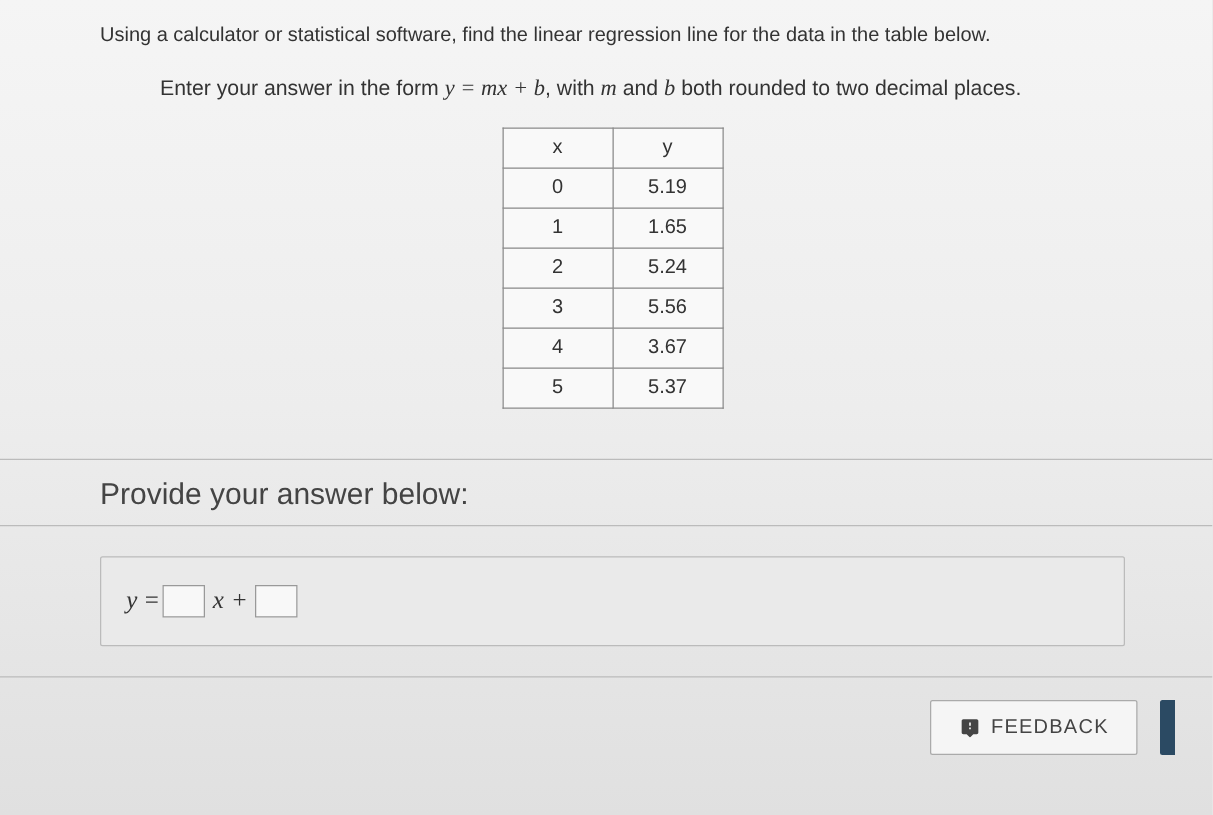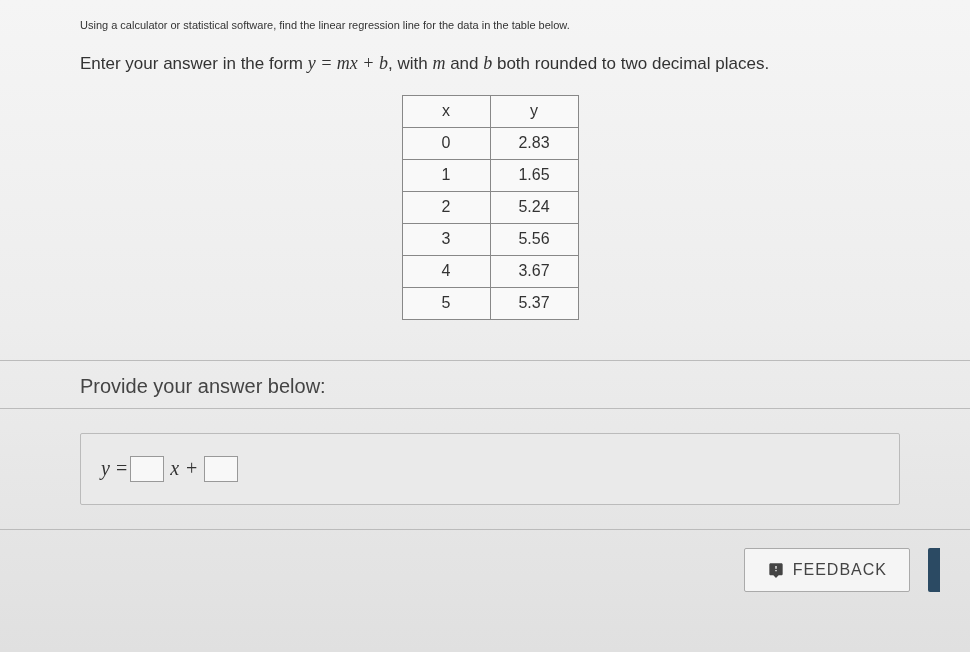--- a/index.html
+++ b/index.html
@@ -19,30 +19,31 @@
       background: linear-gradient(to bottom, #f5f5f5 0%, #ededed 50%, #e0e0e0 100%);
       width: 100%;
       height: 100%;
       padding: 0;
     }
     .question-area {
       padding: 18px 70px 10px 80px;
       color: #333;
     }
     .prompt-line1 {
-      font-size: 11px;
+      font-size: 16px;
       color: #333;
       margin-bottom: 18px;
       line-height: 1.4;
     }
     .prompt-line2 {
       font-size: 17px;
       color: #333;
       margin-bottom: 18px;
       line-height: 1.4;
+      margin-left: 48px;
     }
     .math {
       font-family: 'Times New Roman', serif;
       font-style: italic;
       font-size: 18px;
     }
     .data-table {
       border-collapse: collapse;
       margin: 0 auto 30px auto;
       background: #fff;
@@ -61,21 +62,21 @@
       font-weight: normal;
     }
     .divider {
       border-top: 1px solid #bbb;
       margin: 0;
     }
     .answer-section {
       padding: 14px 70px 0 80px;
     }
     .answer-prompt {
-      font-size: 20px;
+      font-size: 24px;
       color: #444;
       margin-bottom: 10px;
     }
     .divider2 {
       border-top: 1px solid #bbb;
       margin: 10px 0 0 0;
     }
     .answer-box-wrap {
       padding: 24px 70px 24px 80px;
     }
@@ -156,21 +157,21 @@
     </p>
 
     <table class="data-table">
       <tbody>
           <tr>
         <th>x</th>
         <th>y</th>
       </tr>
       <tr>
         <td>0</td>
-        <td>2.83</td>
+        <td>5.19</td>
       </tr>
       <tr>
         <td>1</td>
         <td>1.65</td>
       </tr>
       <tr>
         <td>2</td>
         <td>5.24</td>
       </tr>
       <tr>

